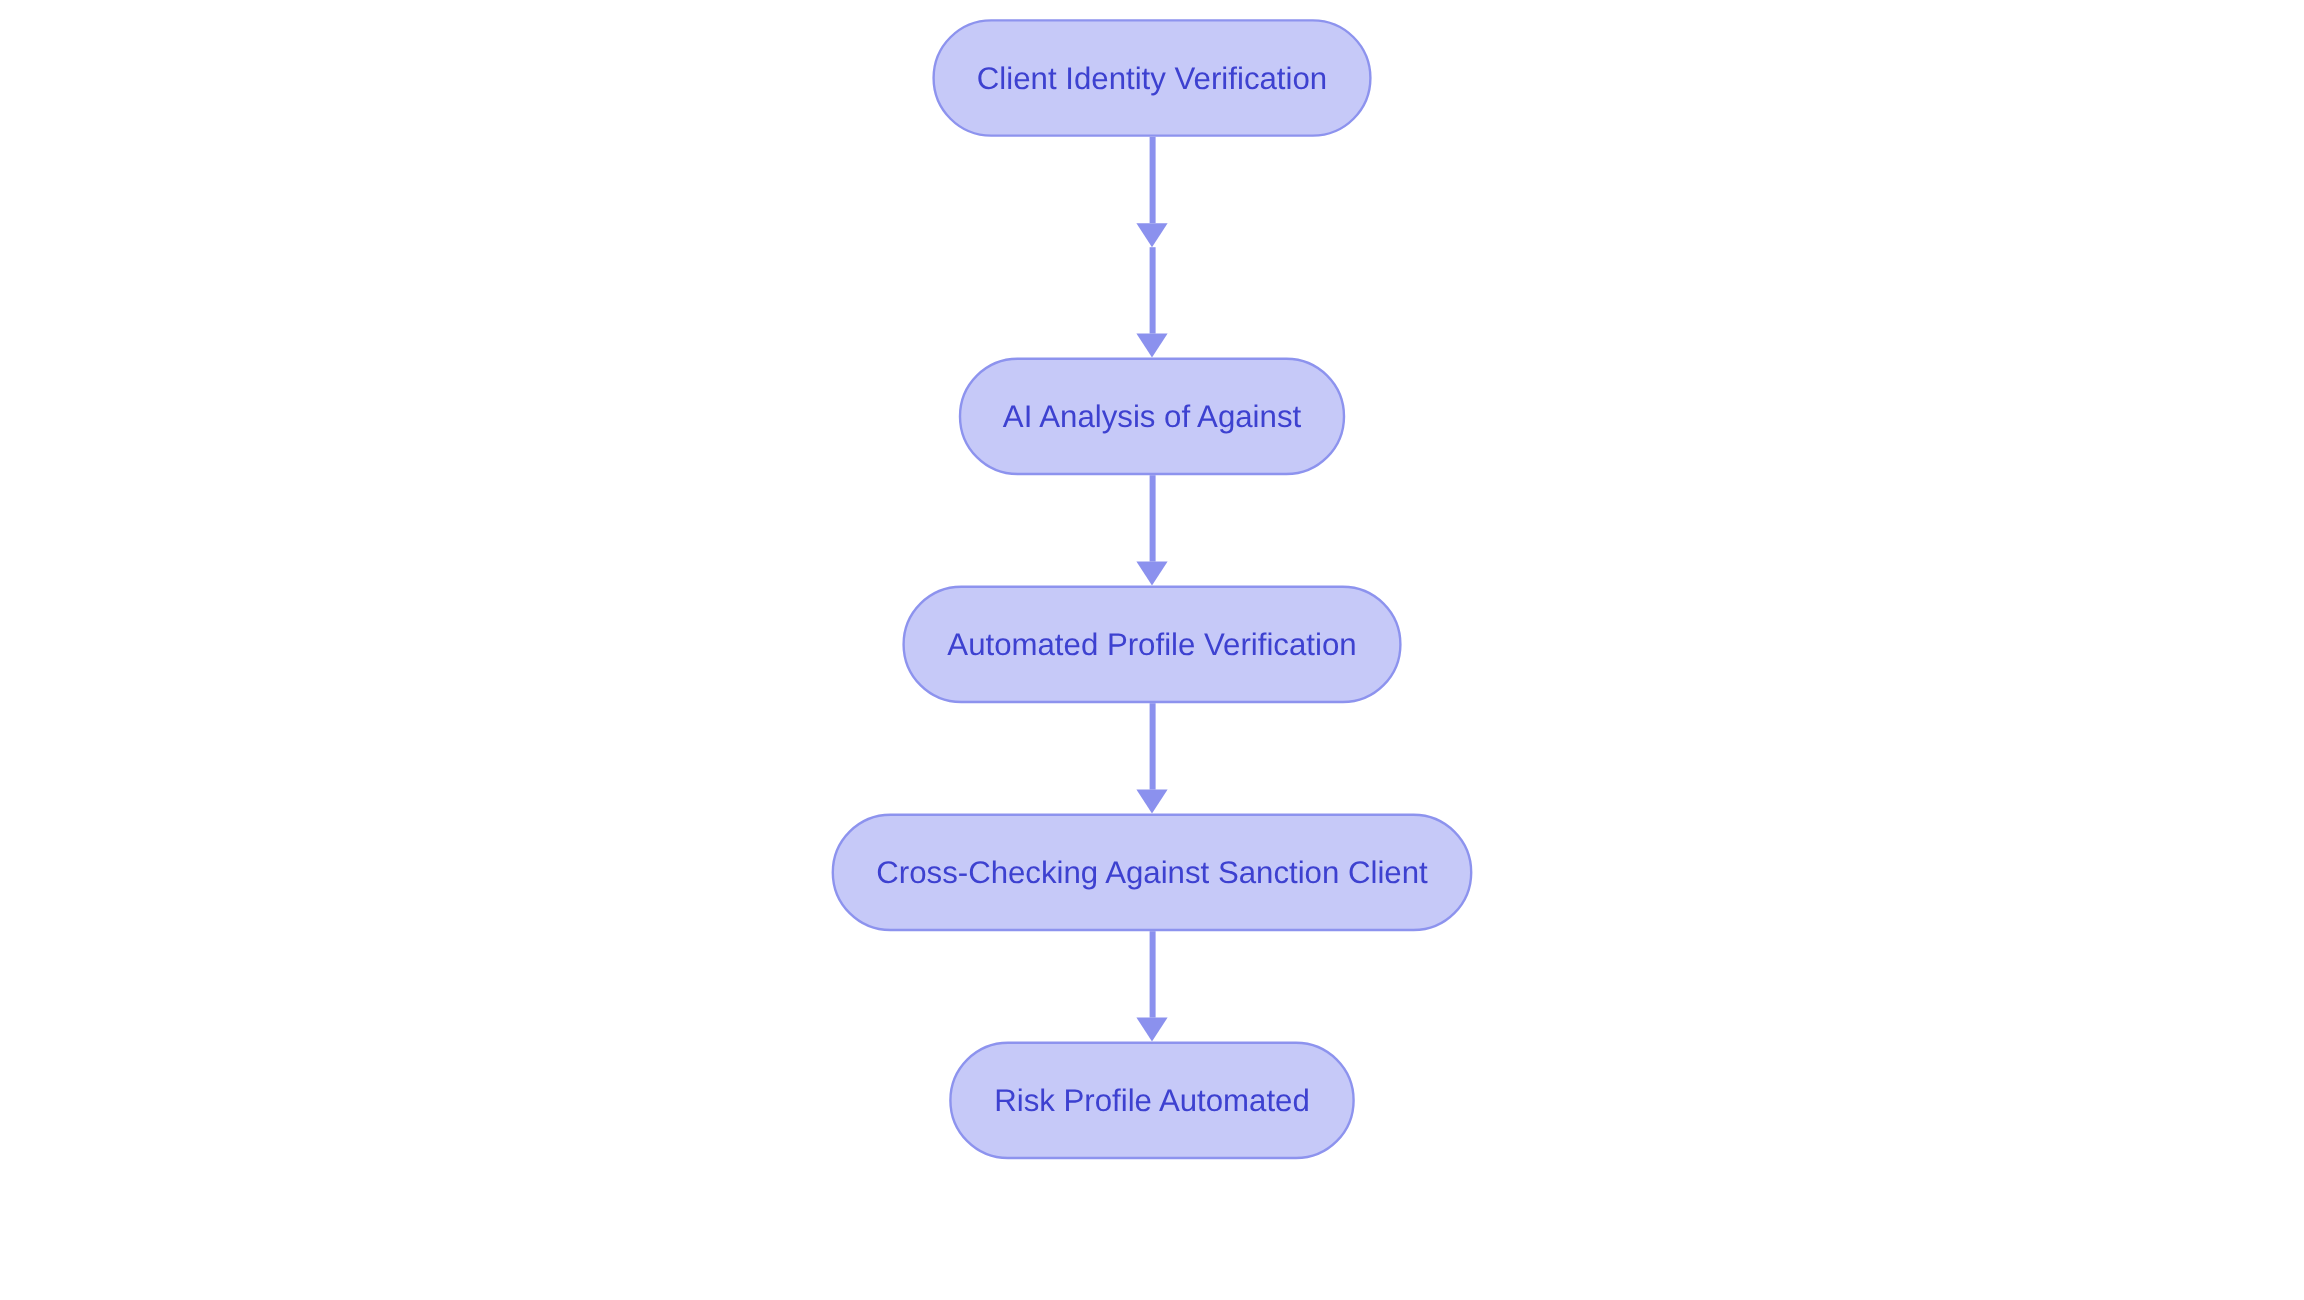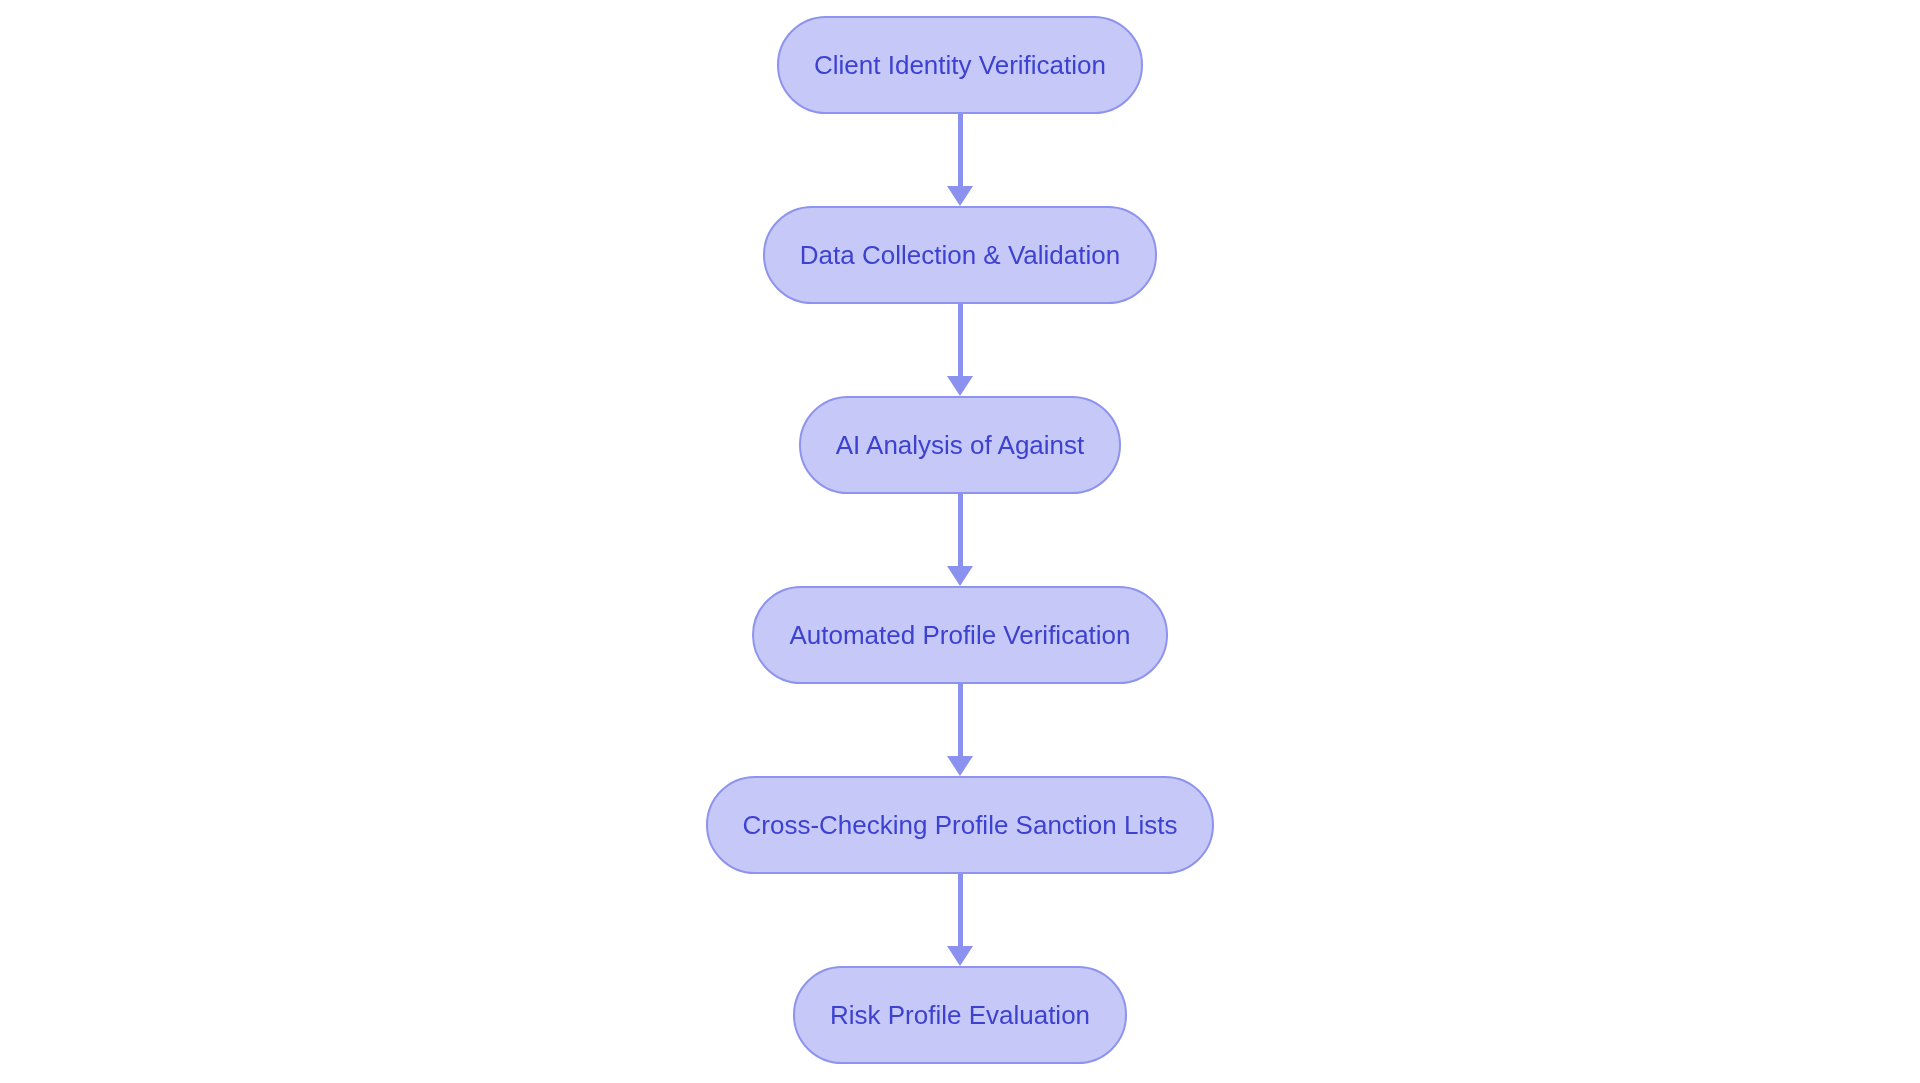--- a/index.html
+++ b/index.html
@@ -71,23 +71,20 @@
 
   <div class="node">
     <span class="node-label">Client Identity Verification</span>
   </div>
 
   <div class="arrow">
     <div class="arrow-line"></div>
     <div class="arrow-head"></div>
   </div>
 
-  <div class="node">
-    <span class="node-label">Data Collection &amp; Validation</span>
-  </div>
 
   <div class="arrow">
     <div class="arrow-line"></div>
     <div class="arrow-head"></div>
   </div>
 
   <div class="node">
     <span class="node-label">AI Analysis of Against</span>
   </div>
 
@@ -99,25 +96,25 @@
   <div class="node">
     <span class="node-label">Automated Profile Verification</span>
   </div>
 
   <div class="arrow">
     <div class="arrow-line"></div>
     <div class="arrow-head"></div>
   </div>
 
   <div class="node">
-    <span class="node-label">Cross-Checking Profile Sanction Lists</span>
+    <span class="node-label">Cross-Checking Against Sanction Client</span>
   </div>
 
   <div class="arrow">
     <div class="arrow-line"></div>
     <div class="arrow-head"></div>
   </div>
 
   <div class="node">
-    <span class="node-label">Risk Profile Evaluation</span>
+    <span class="node-label">Risk Profile Automated</span>
   </div>
 
 </div>
 
 </body></html>

